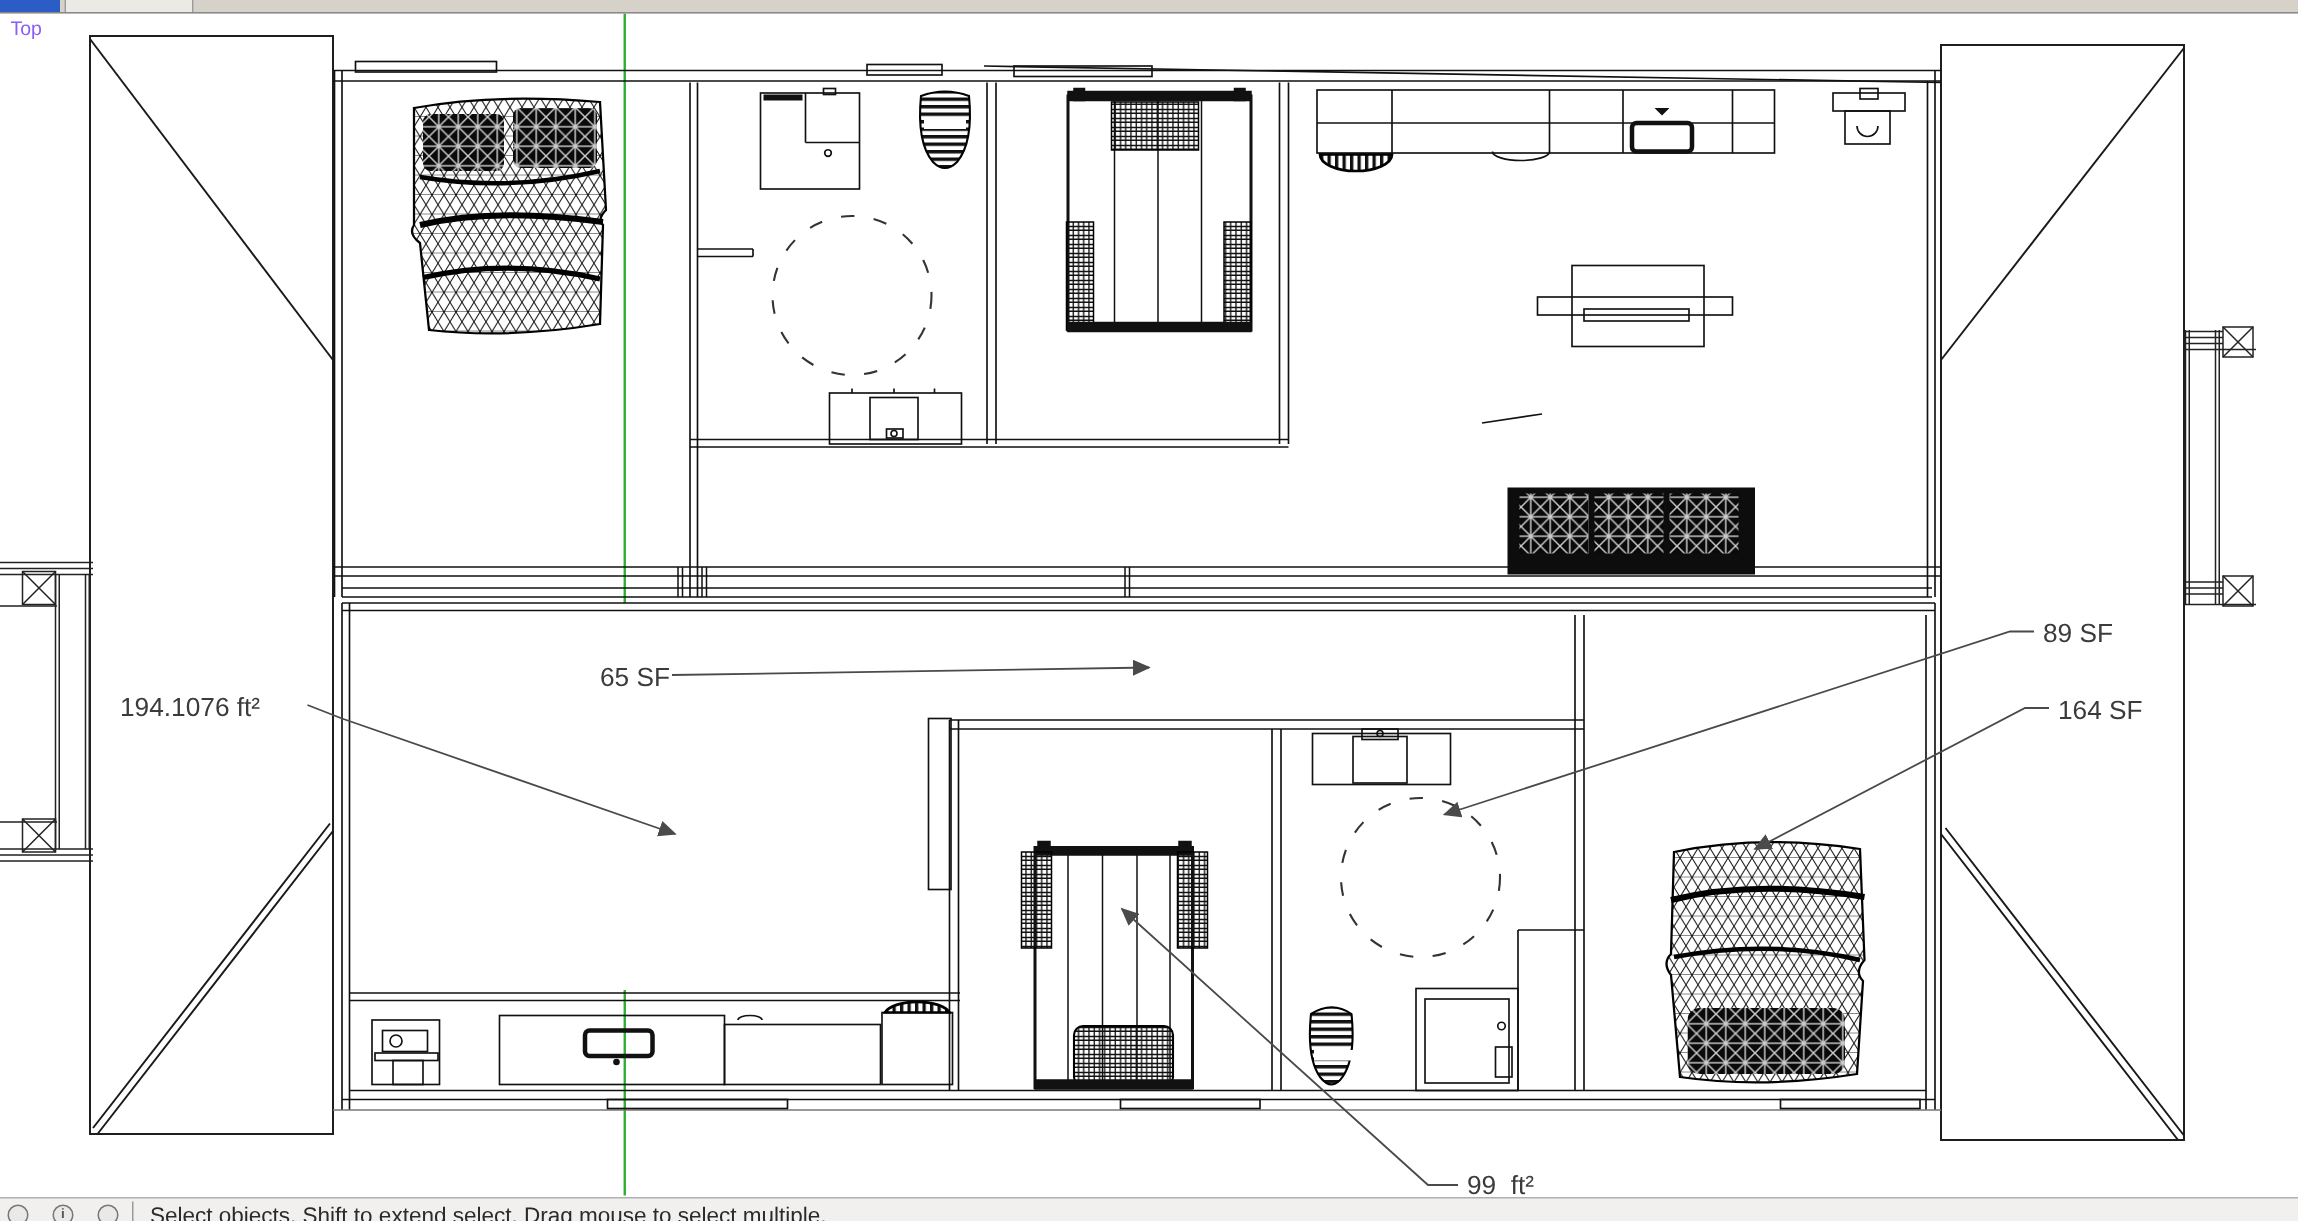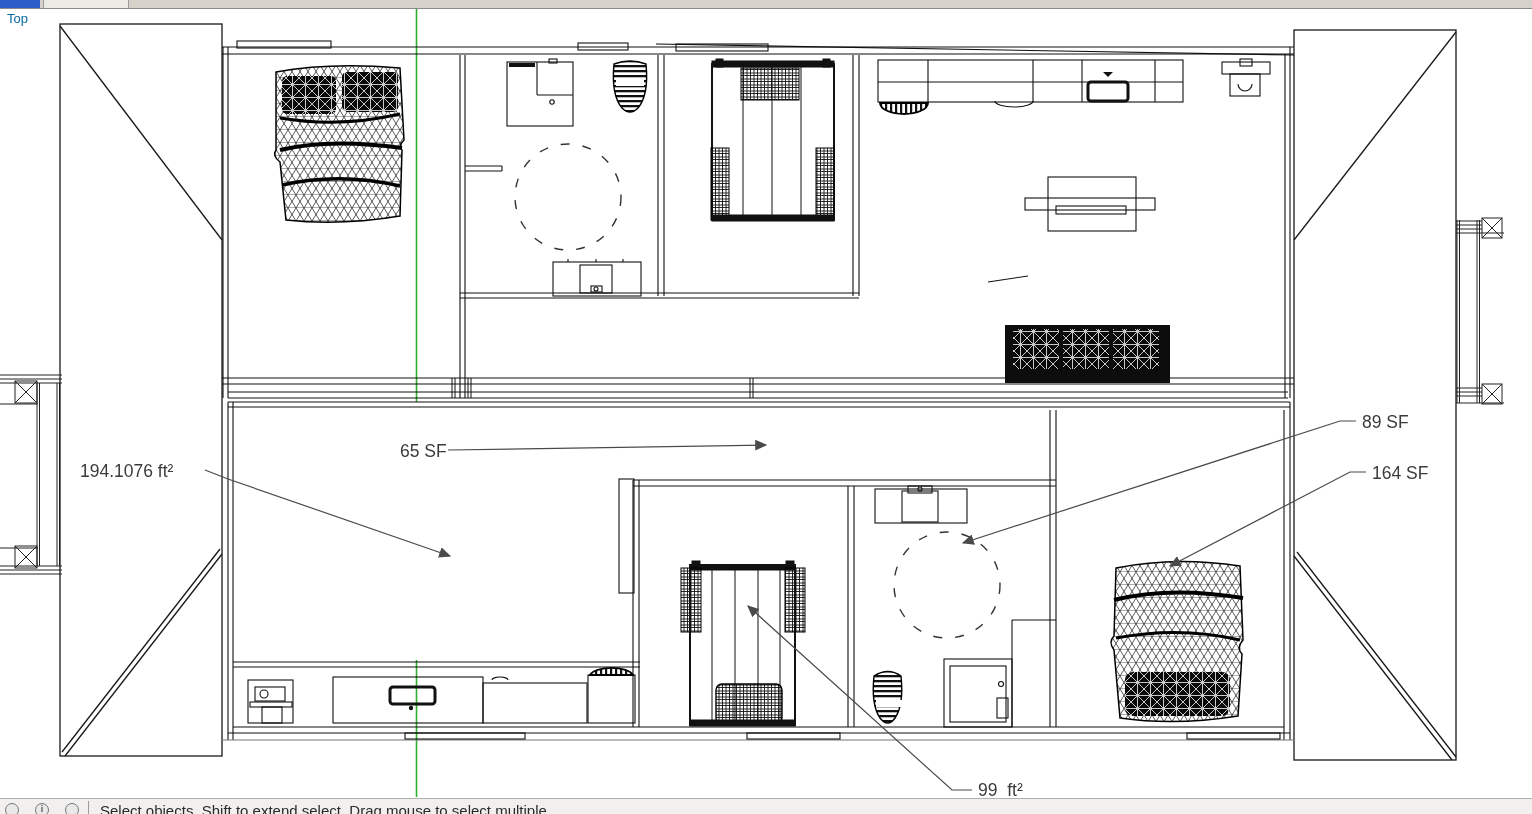--- a/index.html
+++ b/index.html
@@ -4,21 +4,21 @@
 <style>
   html,body{margin:0;padding:0;background:#fff;}
   #app{position:relative;width:1532px;height:814px;overflow:hidden;
        font-family:"Liberation Sans",sans-serif;background:#fff;}
   
   .tabbar{position:absolute;top:0;left:0;right:0;height:8px;background:#d6d2ca;
           border-bottom:1px solid #8a8a8a;z-index:5;}
   .tab-active{position:absolute;left:0;top:0;width:40px;height:8px;background:#2c5cc5;}
   .tab-inactive{position:absolute;left:43px;top:0;width:86px;height:8px;background:#eceae4;
           border-left:1px solid #9a9a9a;border-right:1px solid #9a9a9a;box-sizing:border-box;}
-  .view-label{position:absolute;top:11px;left:7px;font-size:13px;color:#0369a1;z-index:4;}
+  .view-label{position:absolute;top:11px;left:7px;font-size:13px;color:#8b5cf6;z-index:4;}
   
   .statusbar{position:absolute;left:0;right:0;top:798px;height:16px;background:#f1f0ee;
           border-top:1px solid #b0b0b0;overflow:hidden;z-index:5;}
   .sicon{position:absolute;top:4px;width:12px;height:12px;border:1.5px solid #777;
           border-radius:50%;background:#e9e9e9;color:#555;font-size:9px;line-height:11px;
           text-align:center;font-weight:bold;}
   .sdiv{position:absolute;top:2px;left:88px;width:1px;height:14px;background:#9a9a9a;}
   .status-text{position:absolute;left:100px;top:3px;font-size:15px;color:#2a2a2a;white-space:nowrap;}
   svg{position:absolute;top:0;left:0;z-index:1;}
   svg text{font-family:"Liberation Sans",sans-serif;font-size:17.5px;fill:#3b3b3b;}

